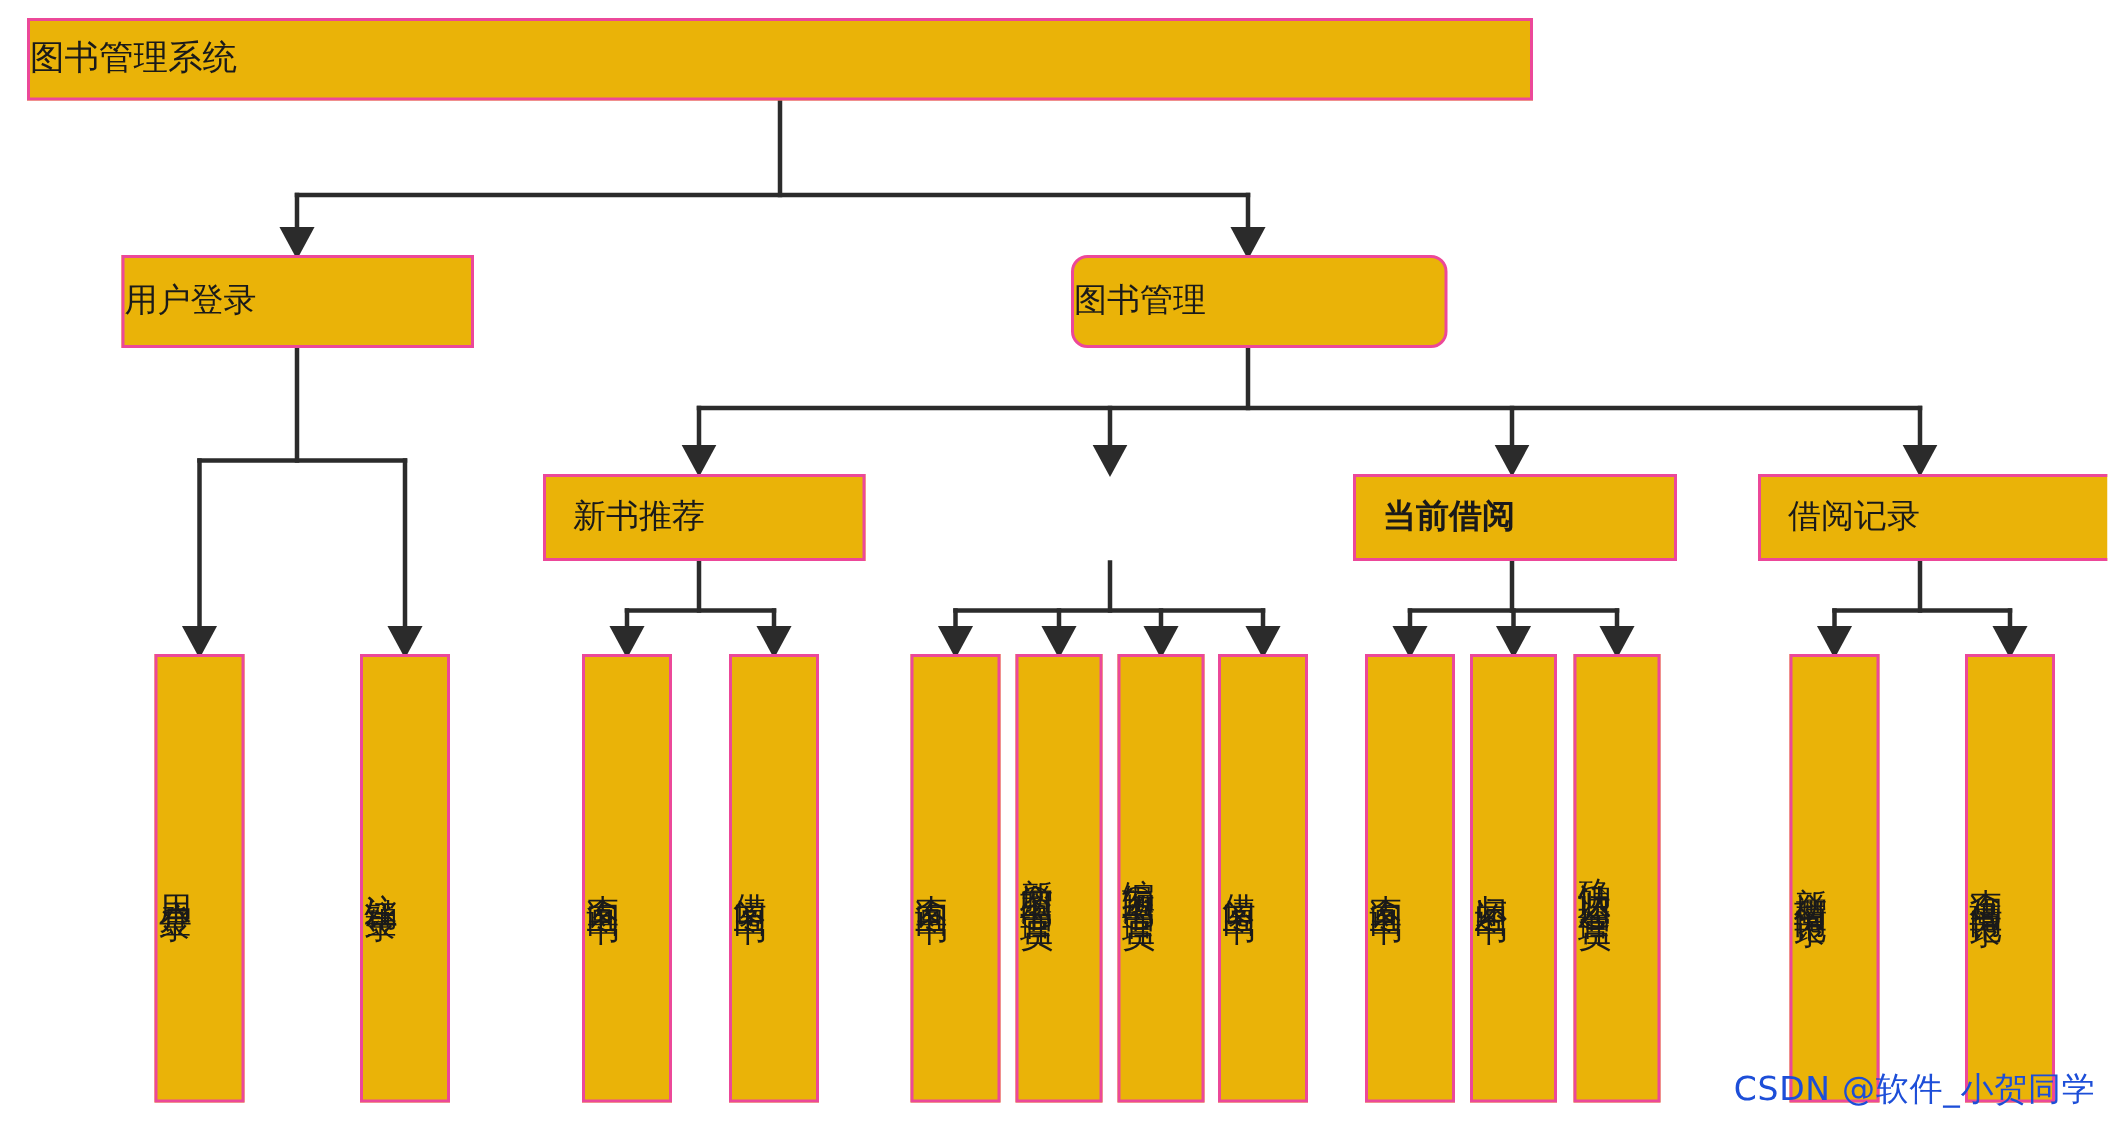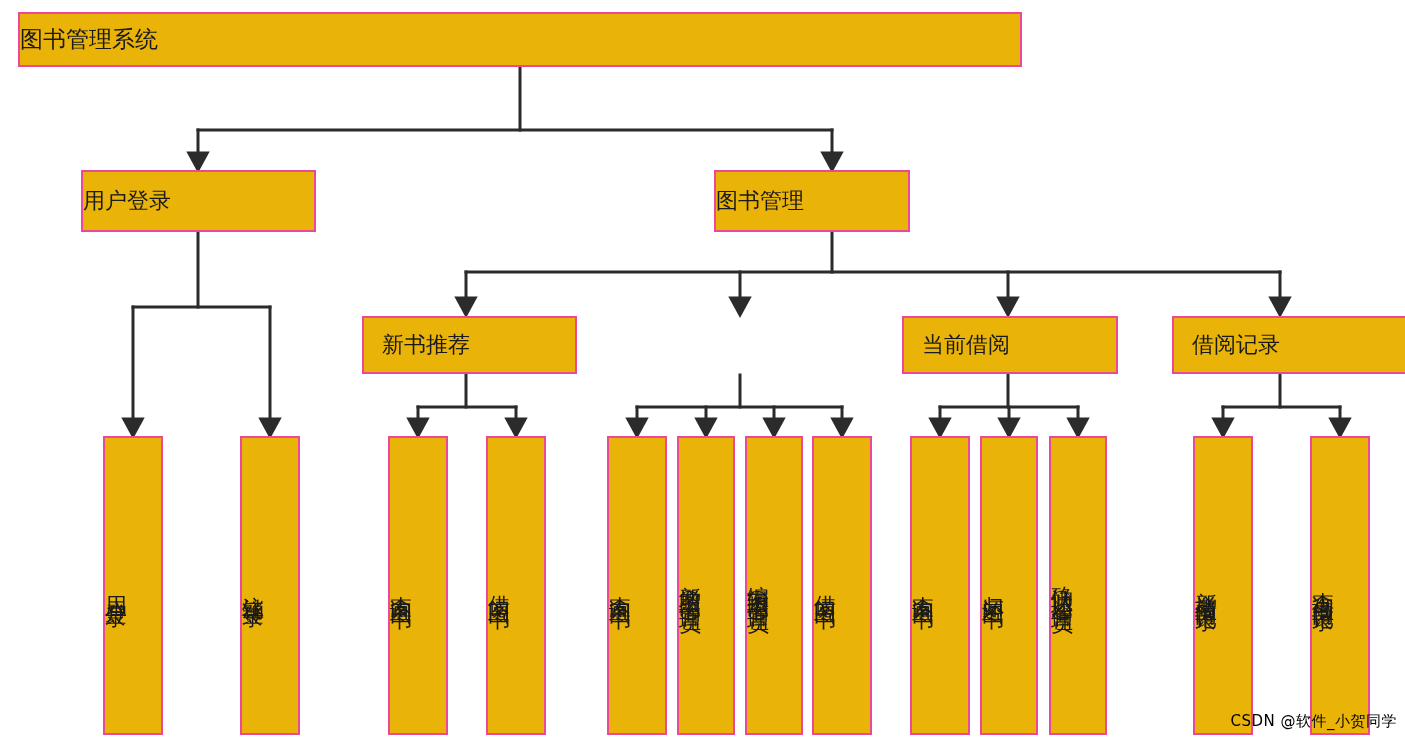--- a/index.html
+++ b/index.html
@@ -51,23 +51,23 @@
     text-orientation: upright;
     font-size: 22px;
     letter-spacing: 4px;
     line-height: 1;
     white-space: normal;
     max-height: 100%;
   }
   #watermark {
     position: absolute;
     right: 8px;
-    bottom: 16px;
-    font-size: 15px;
-    color: #000000;
+    bottom: 6px;
+    font-size: 22px;
+    color: #1d4ed8;
     letter-spacing: 0.5px;
     white-space: nowrap;
     pointer-events: none;
   }
 </style>
 </head>
 <body>
 
 <div id="stage">
 
@@ -122,28 +122,28 @@
     </g>
   </svg>
 
   <div class="node-box node-root" style="left:18px; top:12px; width:1004px; height:55px;">
     <span class="node-label">图书管理系统</span>
   </div>
 
   <div class="node-box node-l2" style="left:81px; top:170px; width:235px; height:62px;">
     <span class="node-label">用户登录</span>
   </div>
-  <div class="node-box node-l2" style="left:714px; top:170px; width:196px; height:62px;">
+  <div class="node-box node-l2" style="left:714px; top:170px; width:251px; height:62px;border-radius:11px;">
     <span class="node-label">图书管理</span>
   </div>
 
   <div class="node-box node-l3" style="left:362px; top:316px; width:215px; height:58px;">
     <span class="node-label">新书推荐</span>
   </div>
-  <div class="node-box node-l3" style="left:902px; top:316px; width:216px; height:58px;">
+  <div class="node-box node-l3" style="left:902px; top:316px; width:216px; height:58px;font-weight:bold;">
     <span class="node-label">当前借阅</span>
   </div>
   <div class="node-box node-l3" style="left:1172px; top:316px; width:260px; height:58px;">
     <span class="node-label">借阅记录</span>
   </div>
 
   <div class="node-box node-leaf" style="left:103px; top:436px; width:60px; height:299px;">
     <span class="node-label">用户登录</span>
   </div>
   <div class="node-box node-leaf" style="left:240px; top:436px; width:60px; height:299px;">

